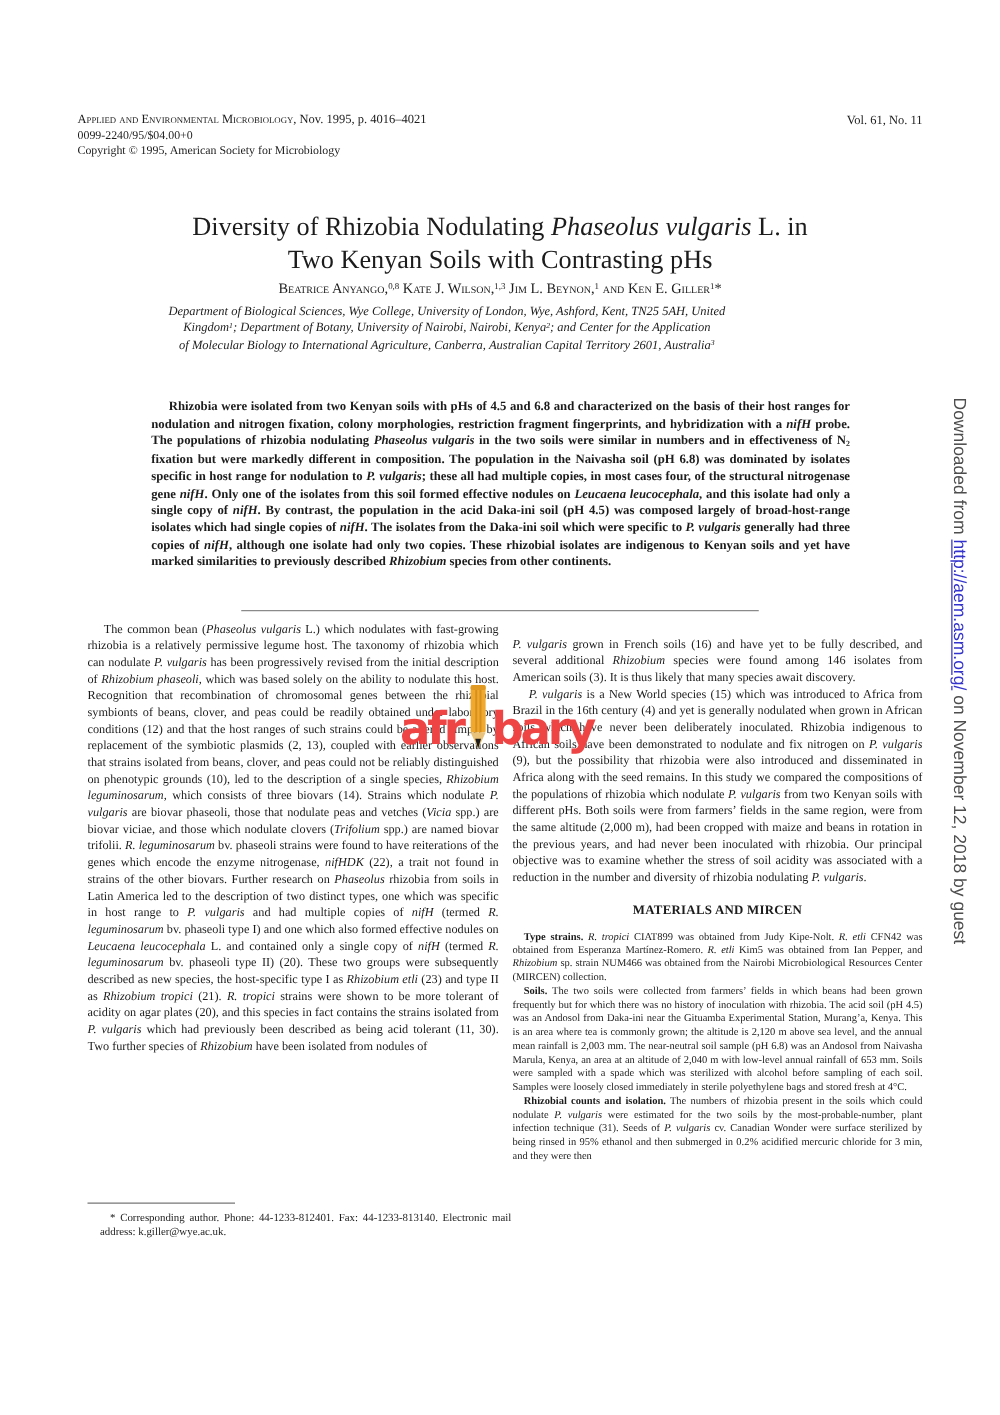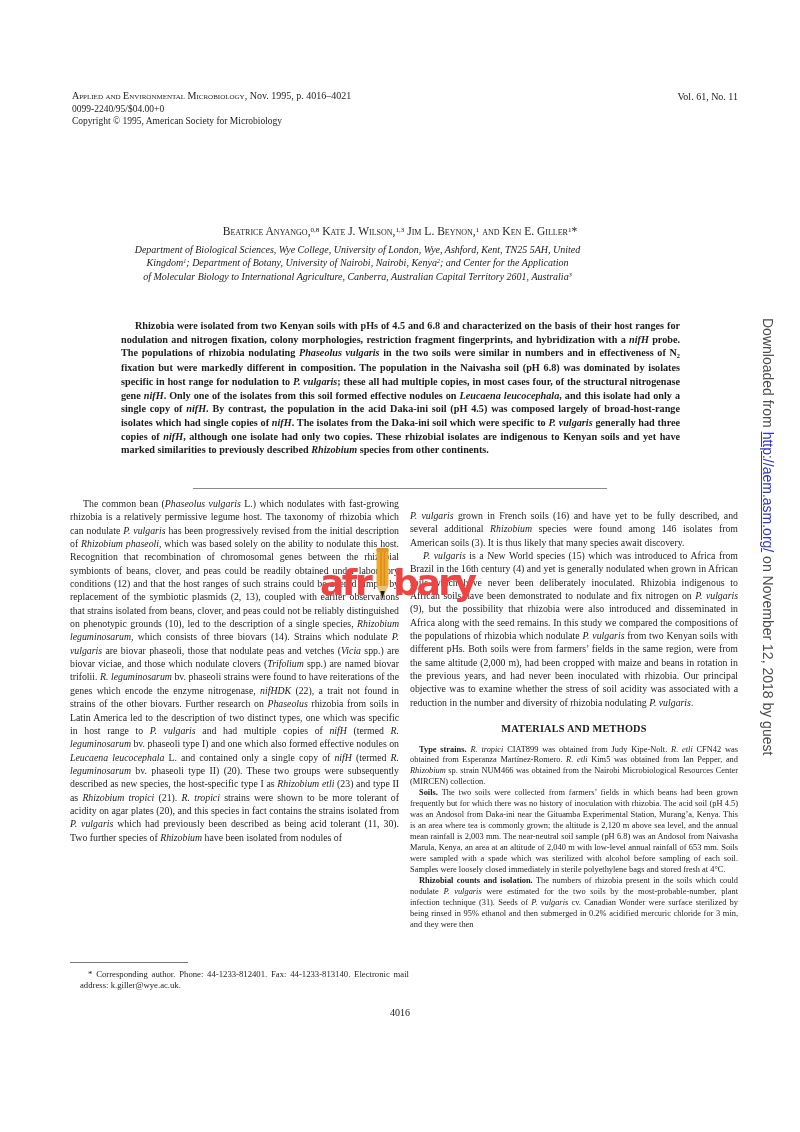--- a/index.html
+++ b/index.html
@@ -7,21 +7,21 @@
     width:800px;height:1132px;background:#ffffff;color:#1c1c1c;
     font-family:"Liberation Serif", serif;position:relative;overflow:hidden;
   }
   .page{position:absolute;inset:0;}
   .sc{font-variant:small-caps;}
   sup{font-size:0.62em;vertical-align:baseline;position:relative;top:-0.45em;}
   sub{font-size:0.62em;vertical-align:baseline;position:relative;top:0.25em;}
   i{font-style:italic;}
 
   
-  .hdr-left{position:absolute;left:72px;top:90px;font-size:10px;line-height:12.5px;}
+  .hdr-left{position:absolute;left:62px;top:90px;font-size:10px;line-height:12.5px;}
   .hdr-issn,.hdr-copy{font-size:9.5px;}
   .hdr-vol{position:absolute;right:62px;top:91px;font-size:10px;}
 
   
   .title{position:absolute;left:0;top:168px;width:800px;text-align:center;
          font-size:21px;line-height:26px;}
   .authors{position:absolute;left:0;top:225px;width:800px;text-align:center;font-size:11.5px;}
   .affil{position:absolute;left:0;top:243px;width:715px;text-align:center;
          font-style:italic;font-size:10px;line-height:13px;}
   .received{position:absolute;left:0;top:291px;width:800px;text-align:center;font-size:9.5px;}
@@ -67,51 +67,51 @@
 
 <div class="page">
 
   <div class="hdr-left">
     <div><span class="sc">Applied and Environmental Microbiology</span>, Nov. 1995, p. 4016–4021</div>
     <div class="hdr-issn">0099-2240/95/$04.00+0</div>
     <div class="hdr-copy">Copyright © 1995, American Society for Microbiology</div>
   </div>
   <div class="hdr-vol">Vol. 61, No. 11</div>
 
+  <h1 class="title" style="font-weight:normal;margin:0;">Diversity of Rhizobia Nodulating <i>Phaseolus vulgaris</i> L. in<br>Two Kenyan Soils with Contrasting pHs</h1>
   <div class="authors"><span class="sc">Beatrice Anyango</span>,<sup>0,8</sup> <span class="sc">Kate J. Wilson</span>,<sup>1,3</sup> <span class="sc">Jim L. Beynon</span>,<sup>1</sup> <span class="sc">and</span> <span class="sc">Ken E. Giller</span><sup>1</sup>*</div>
   <div class="affil">Department of Biological Sciences, Wye College, University of London, Wye, Ashford, Kent, TN25 5AH, United<br>Kingdom<sup>1</sup>; Department of Botany, University of Nairobi, Nairobi, Kenya<sup>2</sup>; and Center for the Application<br>of Molecular Biology to International Agriculture, Canberra, Australian Capital Territory 2601, Australia<sup>3</sup></div>
 
   <div class="abstract">Rhizobia were isolated from two Kenyan soils with pHs of 4.5 and 6.8 and characterized on the basis of their host ranges for nodulation and nitrogen fixation, colony morphologies, restriction fragment fingerprints, and hybridization with a <i>nifH</i> probe. The populations of rhizobia nodulating <i>Phaseolus vulgaris</i> in the two soils were similar in numbers and in effectiveness of N<sub>2</sub> fixation but were markedly different in composition. The population in the Naivasha soil (pH 6.8) was dominated by isolates specific in host range for nodulation to <i>P. vulgaris</i>; these all had multiple copies, in most cases four, of the structural nitrogenase gene <i>nifH</i>. Only one of the isolates from this soil formed effective nodules on <i>Leucaena leucocephala</i>, and this isolate had only a single copy of <i>nifH</i>. By contrast, the population in the acid Daka-ini soil (pH 4.5) was composed largely of broad-host-range isolates which had single copies of <i>nifH</i>. The isolates from the Daka-ini soil which were specific to <i>P. vulgaris</i> generally had three copies of <i>nifH</i>, although one isolate had only two copies. These rhizobial isolates are indigenous to Kenyan soils and yet have marked similarities to previously described <i>Rhizobium</i> species from other continents.</div>
   <div class="abs-rule"></div>
 
   <div class="col col-left">
     <p class="indent">The common bean (<i>Phaseolus vulgaris</i> L.) which nodulates with fast-growing rhizobia is a relatively permissive legume host. The taxonomy of rhizobia which can nodulate <i>P. vulgaris</i> has been progressively revised from the initial description of <i>Rhizobium phaseoli</i>, which was based solely on the ability to nodulate this host. Recognition that recombination of chromosomal genes between the rhizobial symbionts of beans, clover, and peas could be readily obtained under laboratory conditions (12) and that the host ranges of such strains could be altered simply by replacement of the symbiotic plasmids (2, 13), coupled with earlier observations that strains isolated from beans, clover, and peas could not be reliably distinguished on phenotypic grounds (10), led to the description of a single species, <i>Rhizobium leguminosarum</i>, which consists of three biovars (14). Strains which nodulate <i>P. vulgaris</i> are biovar phaseoli, those that nodulate peas and vetches (<i>Vicia</i> spp.) are biovar viciae, and those which nodulate clovers (<i>Trifolium</i> spp.) are named biovar trifolii. <i>R. leguminosarum</i> bv. phaseoli strains were found to have reiterations of the genes which encode the enzyme nitrogenase, <i>nifHDK</i> (22), a trait not found in strains of the other biovars. Further research on <i>Phaseolus</i> rhizobia from soils in Latin America led to the description of two distinct types, one which was specific in host range to <i>P. vulgaris</i> and had multiple copies of <i>nifH</i> (termed <i>R. leguminosarum</i> bv. phaseoli type I) and one which also formed effective nodules on <i>Leucaena leucocephala</i> L. and contained only a single copy of <i>nifH</i> (termed <i>R. leguminosarum</i> bv. phaseoli type II) (20). These two groups were subsequently described as new species, the host-specific type I as <i>Rhizobium etli</i> (23) and type II as <i>Rhizobium tropici</i> (21). <i>R. tropici</i> strains were shown to be more tolerant of acidity on agar plates (20), and this species in fact contains the strains isolated from <i>P. vulgaris</i> which had previously been described as being acid tolerant (11, 30). Two further species of <i>Rhizobium</i> have been isolated from nodules of</p>
   </div>
   <div class="foot-rule"></div>
   <div class="footnote">* Corresponding author. Phone: 44-1233-812401. Fax: 44-1233-813140. Electronic mail address: k.giller@wye.ac.uk.</div>
 
   <div class="col col-right">
     <p><i>P. vulgaris</i> grown in French soils (16) and have yet to be fully described, and several additional <i>Rhizobium</i> species were found among 146 isolates from American soils (3). It is thus likely that many species await discovery.</p>
     <p class="indent"><i>P. vulgaris</i> is a New World species (15) which was introduced to Africa from Brazil in the 16th century (4) and yet is generally nodulated when grown in African soils which have never been deliberately inoculated. Rhizobia indigenous to African soils have been demonstrated to nodulate and fix nitrogen on <i>P. vulgaris</i> (9), but the possibility that rhizobia were also introduced and disseminated in Africa along with the seed remains. In this study we compared the compositions of the populations of rhizobia which nodulate <i>P. vulgaris</i> from two Kenyan soils with different pHs. Both soils were from farmers’ fields in the same region, were from the same altitude (2,000 m), had been cropped with maize and beans in rotation in the previous years, and had never been inoculated with rhizobia. Our principal objective was to examine whether the stress of soil acidity was associated with a reduction in the number and diversity of rhizobia nodulating <i>P. vulgaris</i>.</p>
-    <h2 class="methods-heading">MATERIALS AND METHODS</h2>
+    <h2 class="methods-heading">MATERIALS AND MIRCEN</h2>
     <p class="small-par"><b>Type strains.</b> <i>R. tropici</i> CIAT899 was obtained from Judy Kipe-Nolt. <i>R. etli</i> CFN42 was obtained from Esperanza Martínez-Romero. <i>R. etli</i> Kim5 was obtained from Ian Pepper, and <i>Rhizobium</i> sp. strain NUM466 was obtained from the Nairobi Microbiological Resources Center (MIRCEN) collection.</p>
     <p class="small-par"><b>Soils.</b> The two soils were collected from farmers’ fields in which beans had been grown frequently but for which there was no history of inoculation with rhizobia. The acid soil (pH 4.5) was an Andosol from Daka-ini near the Gituamba Experimental Station, Murang’a, Kenya. This is an area where tea is commonly grown; the altitude is 2,120 m above sea level, and the annual mean rainfall is 2,003 mm. The near-neutral soil sample (pH 6.8) was an Andosol from Naivasha Marula, Kenya, an area at an altitude of 2,040 m with low-level annual rainfall of 653 mm. Soils were sampled with a spade which was sterilized with alcohol before sampling of each soil. Samples were loosely closed immediately in sterile polyethylene bags and stored fresh at 4°C.</p>
     <p class="small-par"><b>Rhizobial counts and isolation.</b> The numbers of rhizobia present in the soils which could nodulate <i>P. vulgaris</i> were estimated for the two soils by the most-probable-number, plant infection technique (31). Seeds of <i>P. vulgaris</i> cv. Canadian Wonder were surface sterilized by being rinsed in 95% ethanol and then submerged in 0.2% acidified mercuric chloride for 3 min, and they were then</p>
   </div>
 
   <div class="watermark">
     <span class="wm-txt">afr</span>
     <svg class="wm-pencil" width="19" height="54" viewBox="0 0 19 54">
       <rect x="3.5" y="2" width="12" height="38" rx="1.5" fill="#f0a92d"></rect>
       <rect x="7.2" y="2" width="1.6" height="38" fill="#d88f1e"></rect>
       <rect x="10.6" y="2" width="1.6" height="38" fill="#d88f1e"></rect>
       <rect x="3.5" y="2" width="12" height="4" rx="1.5" fill="#e09a23"></rect>
       <polygon points="3.5,40 15.5,40 9.5,53" fill="#e8c27a"></polygon>
       <polygon points="7.2,45 11.8,45 9.5,53" fill="#1b1b1b"></polygon>
     </svg>
     <span class="wm-txt">bary</span>
   </div>
 
   <div class="sidebar"><span>Downloaded from </span><a href="#" style="color:#3333cc;">http://aem.asm.org/</a><span> on November 12, 2018 by guest</span></div>
 
-  <div class="page-num">4016</div>
 
 </div>
 
 </body></html>

